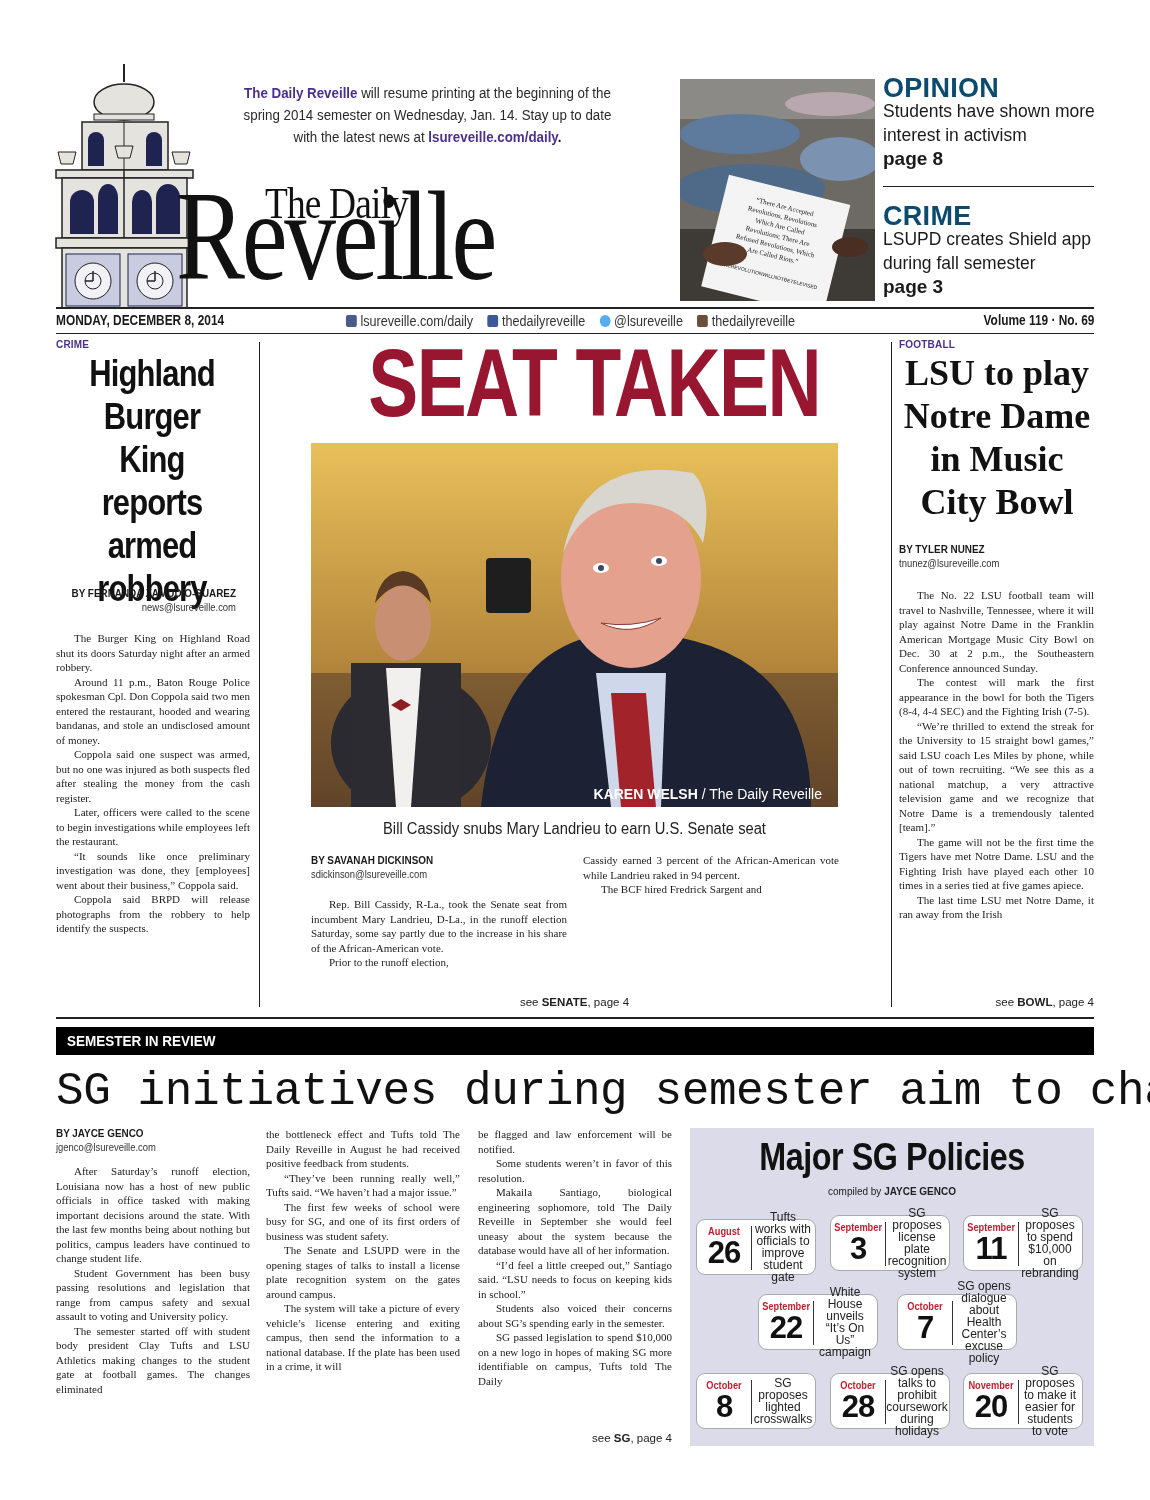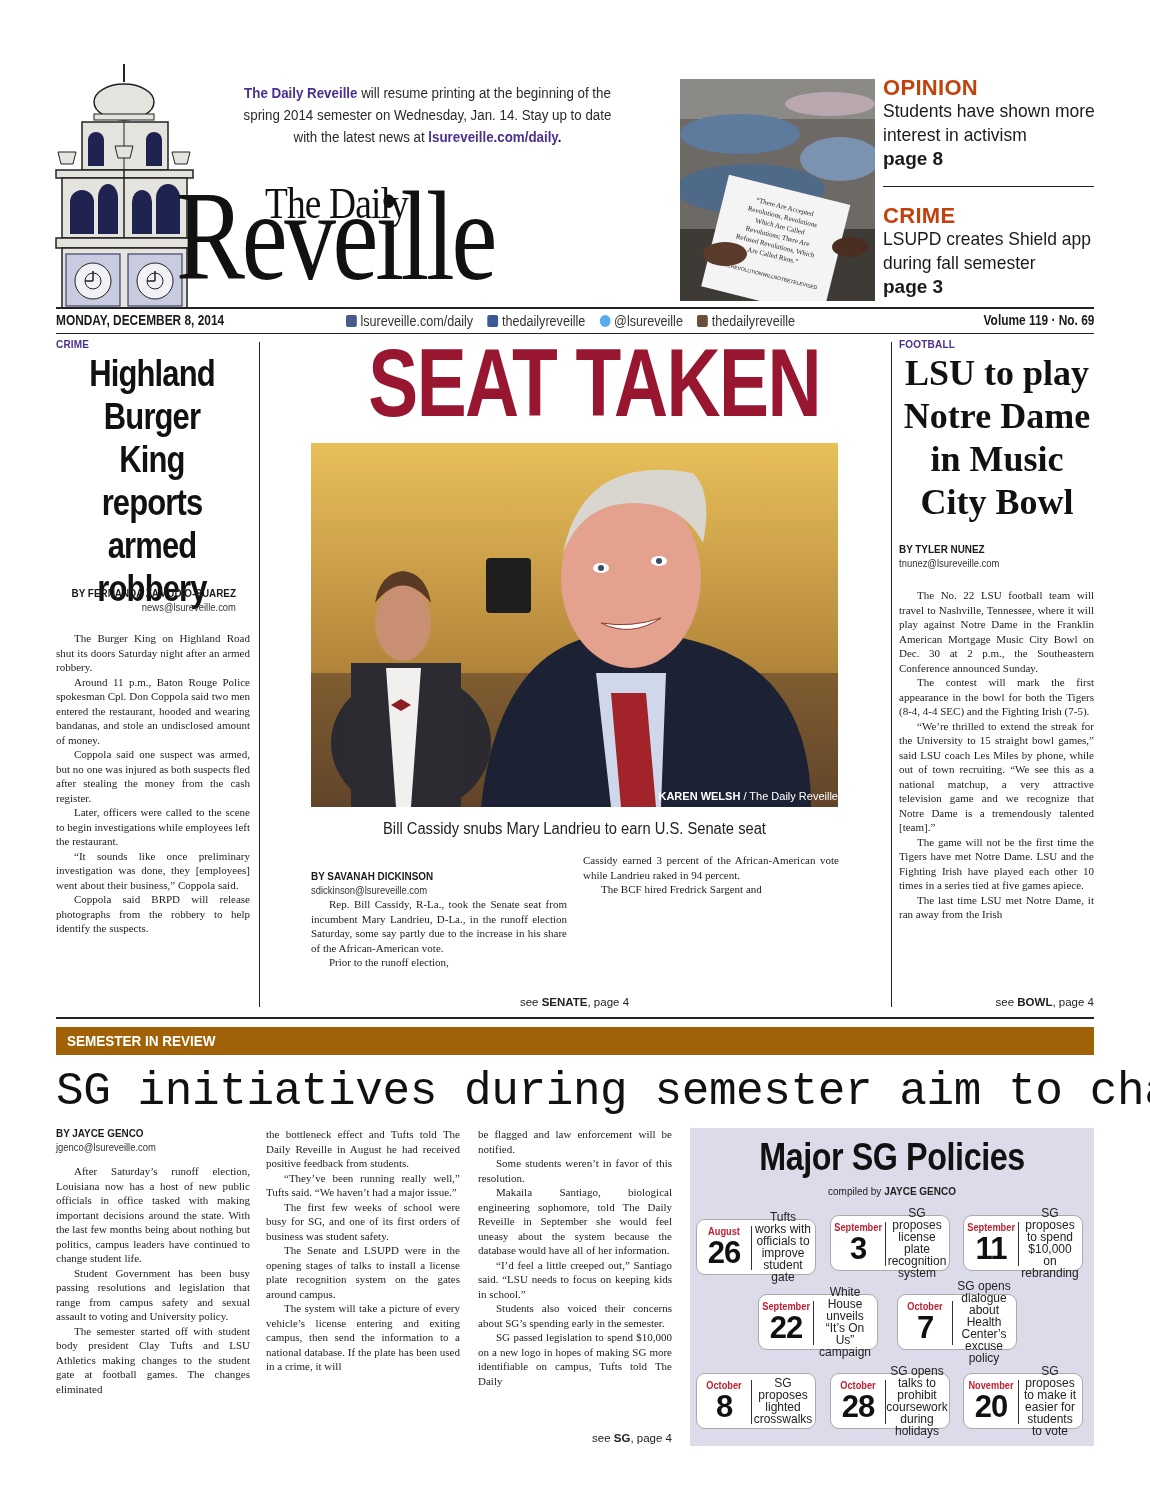--- a/index.html
+++ b/index.html
@@ -15,21 +15,21 @@
            color: #2a2a2a; transform: scaleX(0.86); transform-origin: center top; }
   #promo b { color: #4b2f8f; }
   #logo-the-daily { left: 265px; top: 178px; font-family: "Liberation Serif", serif;
            font-size: 44px; color: #111; letter-spacing: -1px; transform: scaleX(0.85); transform-origin: left top; }
   #logo-reveille { left: 176px; top: 172px; font-family: "Liberation Serif", serif;
            font-size: 126px; line-height: 130px; color: #111; letter-spacing: -4px;
            transform: scaleX(0.82); transform-origin: left top; }
 
   #teaser-photo { left: 680px; top: 79px; width: 195px; height: 222px; overflow: hidden; }
   .teaser { left: 883px; width: 215px; font-family: "Liberation Sans", sans-serif; }
-  .teaser .kicker { font-weight: 900; color: #c2410c; font-size: 22px; line-height: 22px; letter-spacing: 0.3px; }
+  .teaser .kicker { font-weight: 900; color: #0c4a6e; font-size: 27px; line-height: 22px; letter-spacing: 0.3px; }
   .teaser .text { font-size: 19px; line-height: 24px; color: #1a1a1a; transform: scaleX(0.92); transform-origin: left top; width: 235px; }
   .teaser .page { font-size: 19px; font-weight: bold; line-height: 24px; }
   #teaser-rule { left: 883px; top: 186px; width: 211px; height: 1px; background: #222; }
 
   
   .hrule { height: 1.5px; background: #222; }
   #dateline { left: 56px; top: 311px; width: 1038px; height: 22px;
               font-family: "Liberation Sans", sans-serif; font-size: 14px; }
   #dateline .date { position: absolute; left: 0; top: 1px; font-weight: bold; transform: scaleX(0.85); transform-origin: left; }
   #dateline .vol { position: absolute; right: 0; top: 1px; font-weight: bold; transform: scaleX(0.85); transform-origin: right; }
@@ -51,28 +51,28 @@
                 font-family: "Liberation Sans", sans-serif; font-weight: bold;
                 font-size: 36px; line-height: 43px; letter-spacing: -1px; color: #111;
                 transform: scaleX(0.86); transform-origin: center top; }
 
   #seat-taken { left: 310px; top: 333px; width: 530px; text-align: center;
                 font-family: "Liberation Sans", sans-serif; font-weight: bold;
                 font-size: 96px; line-height: 100px; color: #98162f; letter-spacing: -2px;
                 transform: scaleX(0.78); transform-origin: center top; white-space: nowrap; }
 
   #main-photo { left: 311px; top: 443px; width: 527px; height: 364px; overflow: hidden; }
-  #photo-credit { position: absolute; right: 0; bottom: 5px; font-family: "Liberation Sans", sans-serif; font-size: 11px; color: #fff; padding-left: 36px; }
+  #photo-credit { position: absolute; right: 16px; bottom: 5px; font-family: "Liberation Sans", sans-serif; font-size: 14px; color: #fff; padding-left: 36px; }
   #main-caption { left: 311px; top: 820px; width: 527px; text-align: center; font-family: "Liberation Sans", sans-serif; font-size: 16px; color: #222; transform: scaleX(0.92); transform-origin: center top; }
 
   #football-head { left: 898px; top: 352px; width: 198px; text-align: center;
                    font-family: "Liberation Serif", serif; font-weight: bold; font-size: 36px; line-height: 43px; color: #111; }
 
   
-  #band { left: 56px; top: 1027px; width: 1038px; height: 28px; background: #a16207; }
+  #band { left: 56px; top: 1027px; width: 1038px; height: 28px; background: #000000; }
   #band span { position: absolute; left: 11px; top: 5px; color: #fff; font-family: "Liberation Sans", sans-serif; font-weight: bold; font-size: 15px; transform: scaleX(0.9); transform-origin: left; }
   #sg-head { left: 56px; top: 1063px; width: 1040px; font-family: Liberation Mono, monospace; font-size: 46px; line-height: 58px; color: #111; letter-spacing: -0.4px; white-space: nowrap; }
 
   
   #policies { left: 690px; top: 1128px; width: 404px; height: 318px; background: #dcdbe9; }
   #policies-title { position: absolute; left: 0; top: 8px; width: 404px; text-align: center;
                     font-family: "Liberation Sans", sans-serif; font-weight: bold; font-size: 38px; color: #111; letter-spacing: -0.5px;
                     transform: scaleX(0.85); transform-origin: center top; }
   #policies-credit { position: absolute; left: 0; top: 58px; width: 404px; text-align: center; font-family: "Liberation Sans", sans-serif; font-size: 10px; color: #222; }
   .card { position: absolute; width: 120px; height: 56px; background: #fff; border: 1px solid #aaa; border-radius: 9px; }
@@ -227,21 +227,21 @@
     <ellipse cx="290" cy="125" rx="8" ry="5" fill="#fff"></ellipse>
     <ellipse cx="348" cy="118" rx="8" ry="5" fill="#fff"></ellipse>
     <circle cx="290" cy="125" r="3" fill="#3b4a60"></circle>
     <circle cx="348" cy="118" r="3" fill="#3b4a60"></circle>
     <path d="M290 180 q30 15 60 -5 q-30 10 -60 5" fill="#fff" stroke="#8a3a32"></path>
   </svg>
   <div id="photo-credit"><b>KAREN WELSH</b><span> / The Daily Reveille</span></div>
 </div>
 <div class="abs" id="main-caption">Bill Cassidy snubs Mary Landrieu to earn U.S. Senate seat</div>
 
-<div class="abs" style="left:311px; top:854px; width:250px;margin-top:16px;">
+<div class="abs" style="left:311px; top:854px; width:250px;">
   <div class="byline">BY SAVANAH DICKINSON</div>
   <div class="email">sdickinson@lsureveille.com</div>
 </div>
 <div class="abs body" style="left:311px; top:897px; width:256px;">
   <p>Rep. Bill Cassidy, R-La., took the Senate seat from incumbent Mary Landrieu, D-La., in the runoff election Saturday, some say partly due to the increase in his share of the African-American vote.</p>
   <p>Prior to the runoff election,</p>
 </div>
 <div class="abs body" style="left:583px; top:853px; width:256px;">
   <p style="text-indent:0">Cassidy earned 3 percent of the African-American vote while Landrieu raked in 94 percent.</p>
   <p>The BCF hired Fredrick Sargent and</p>

